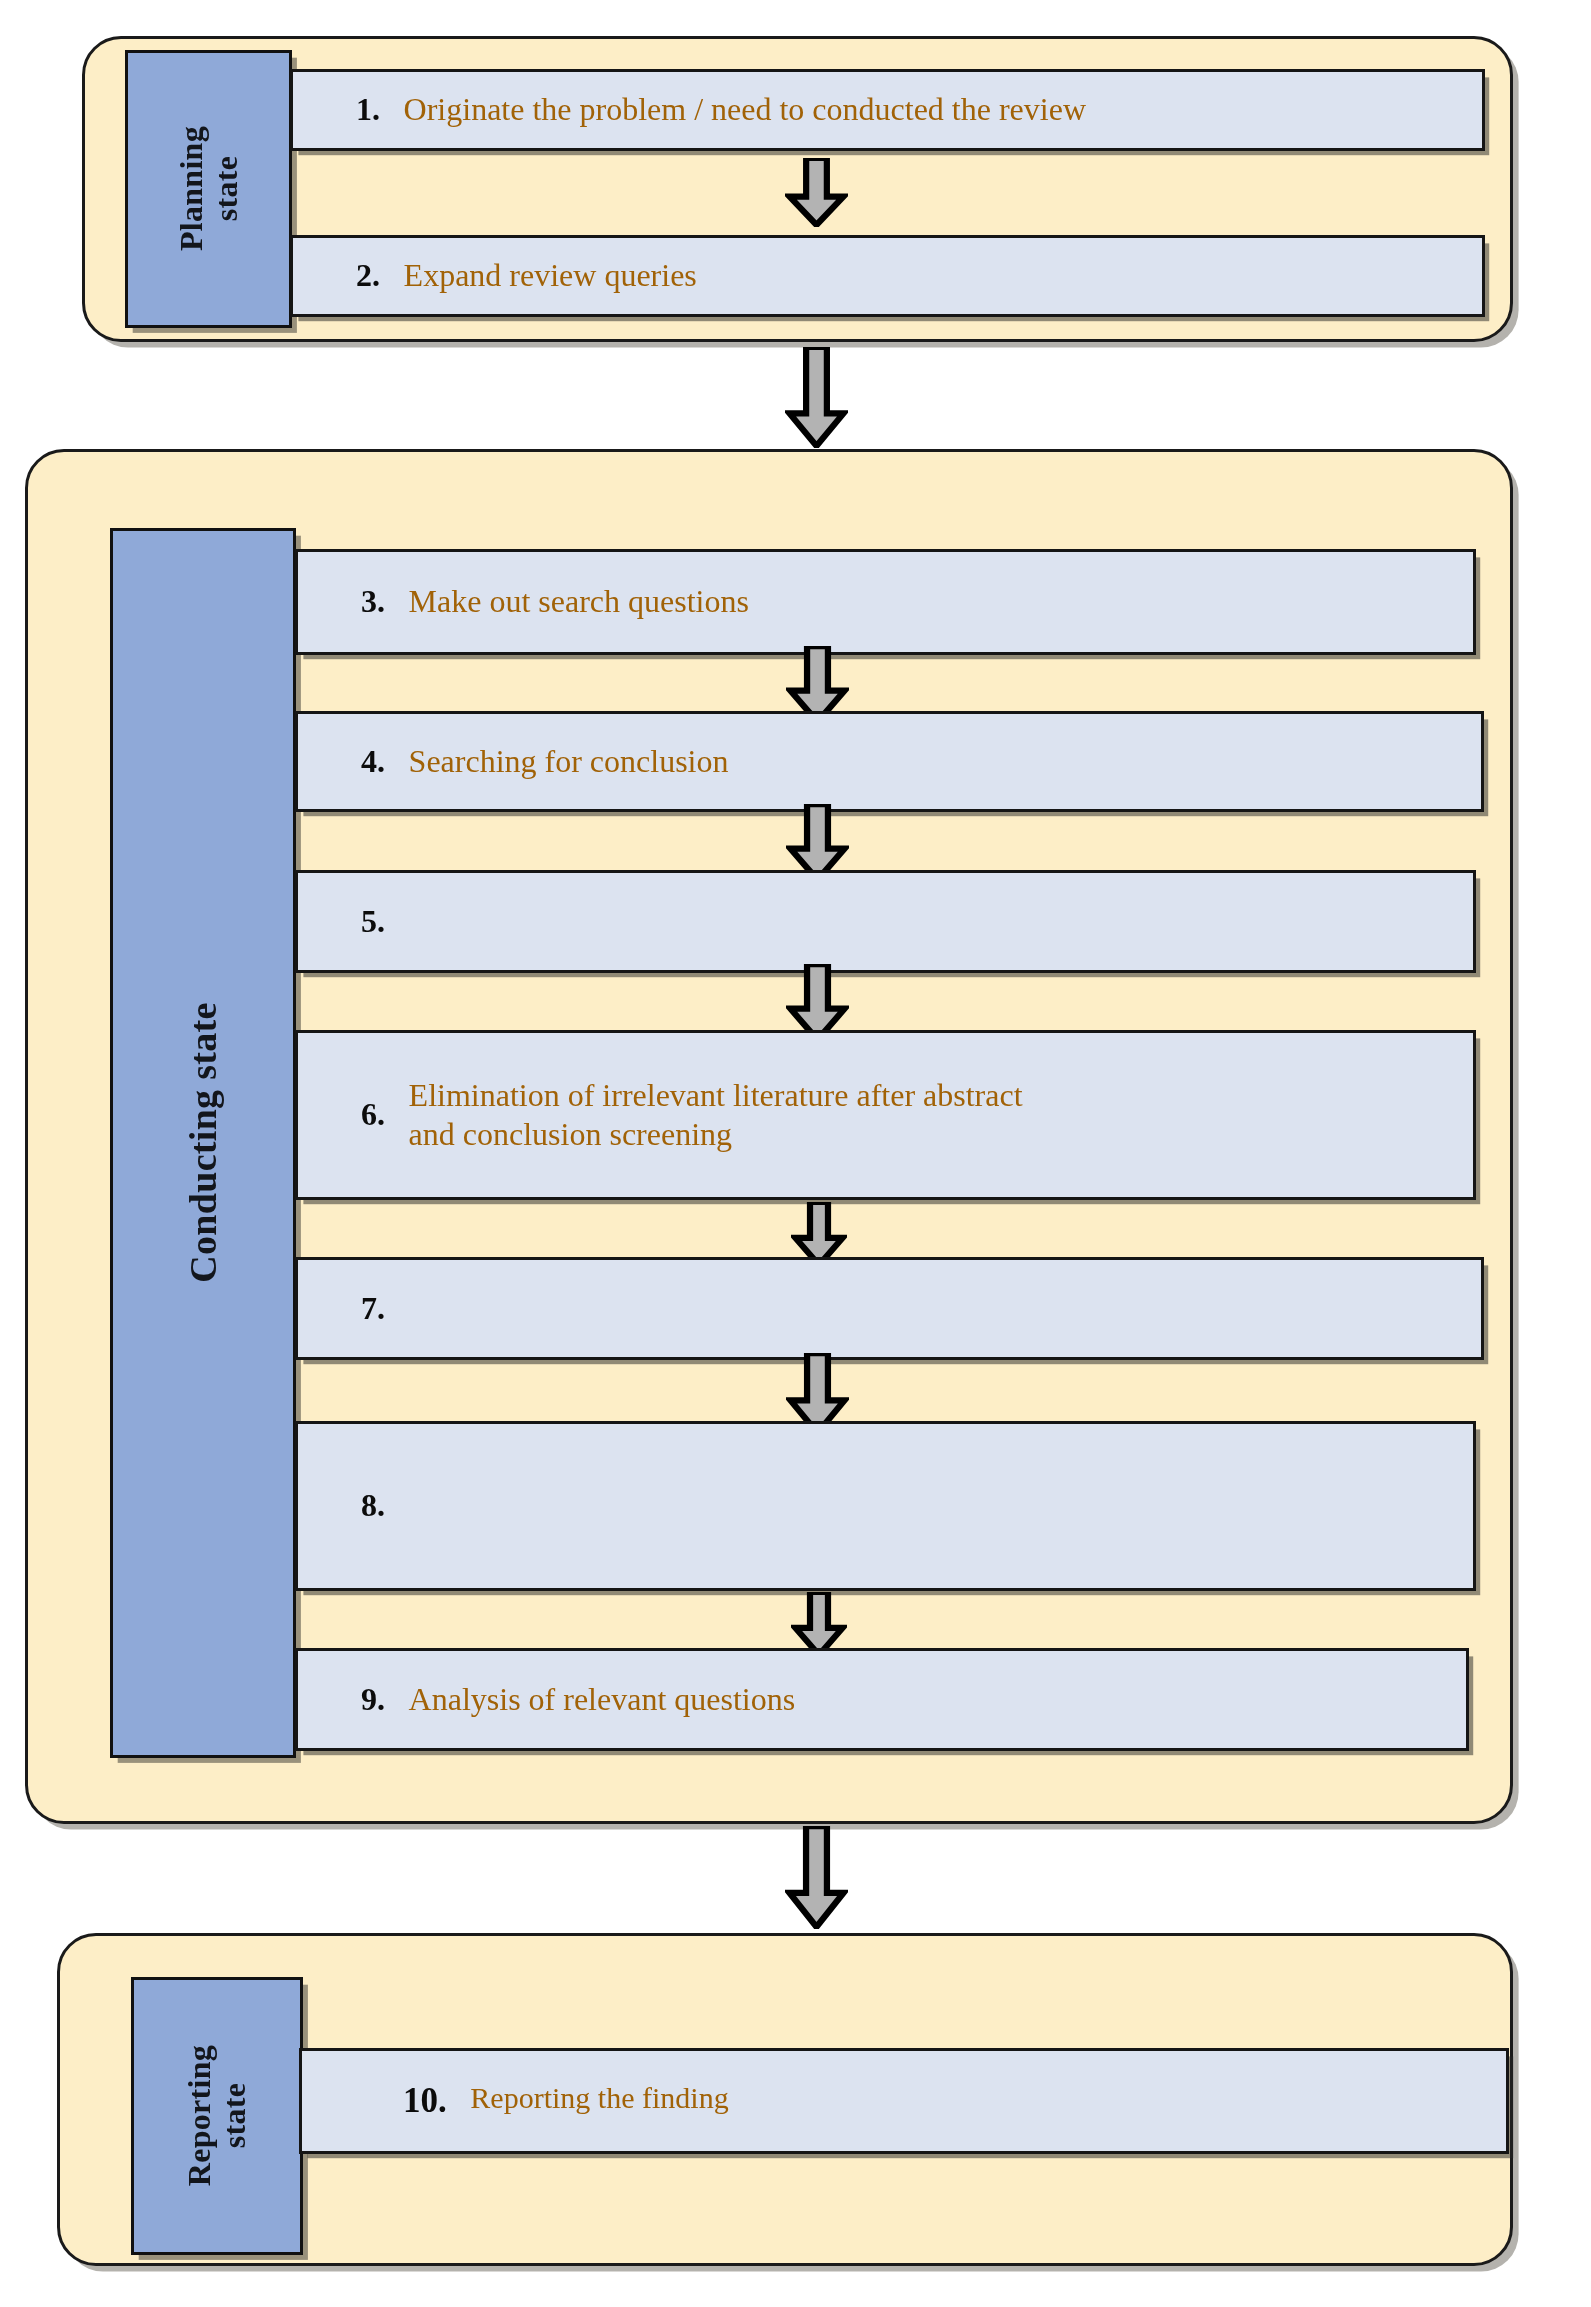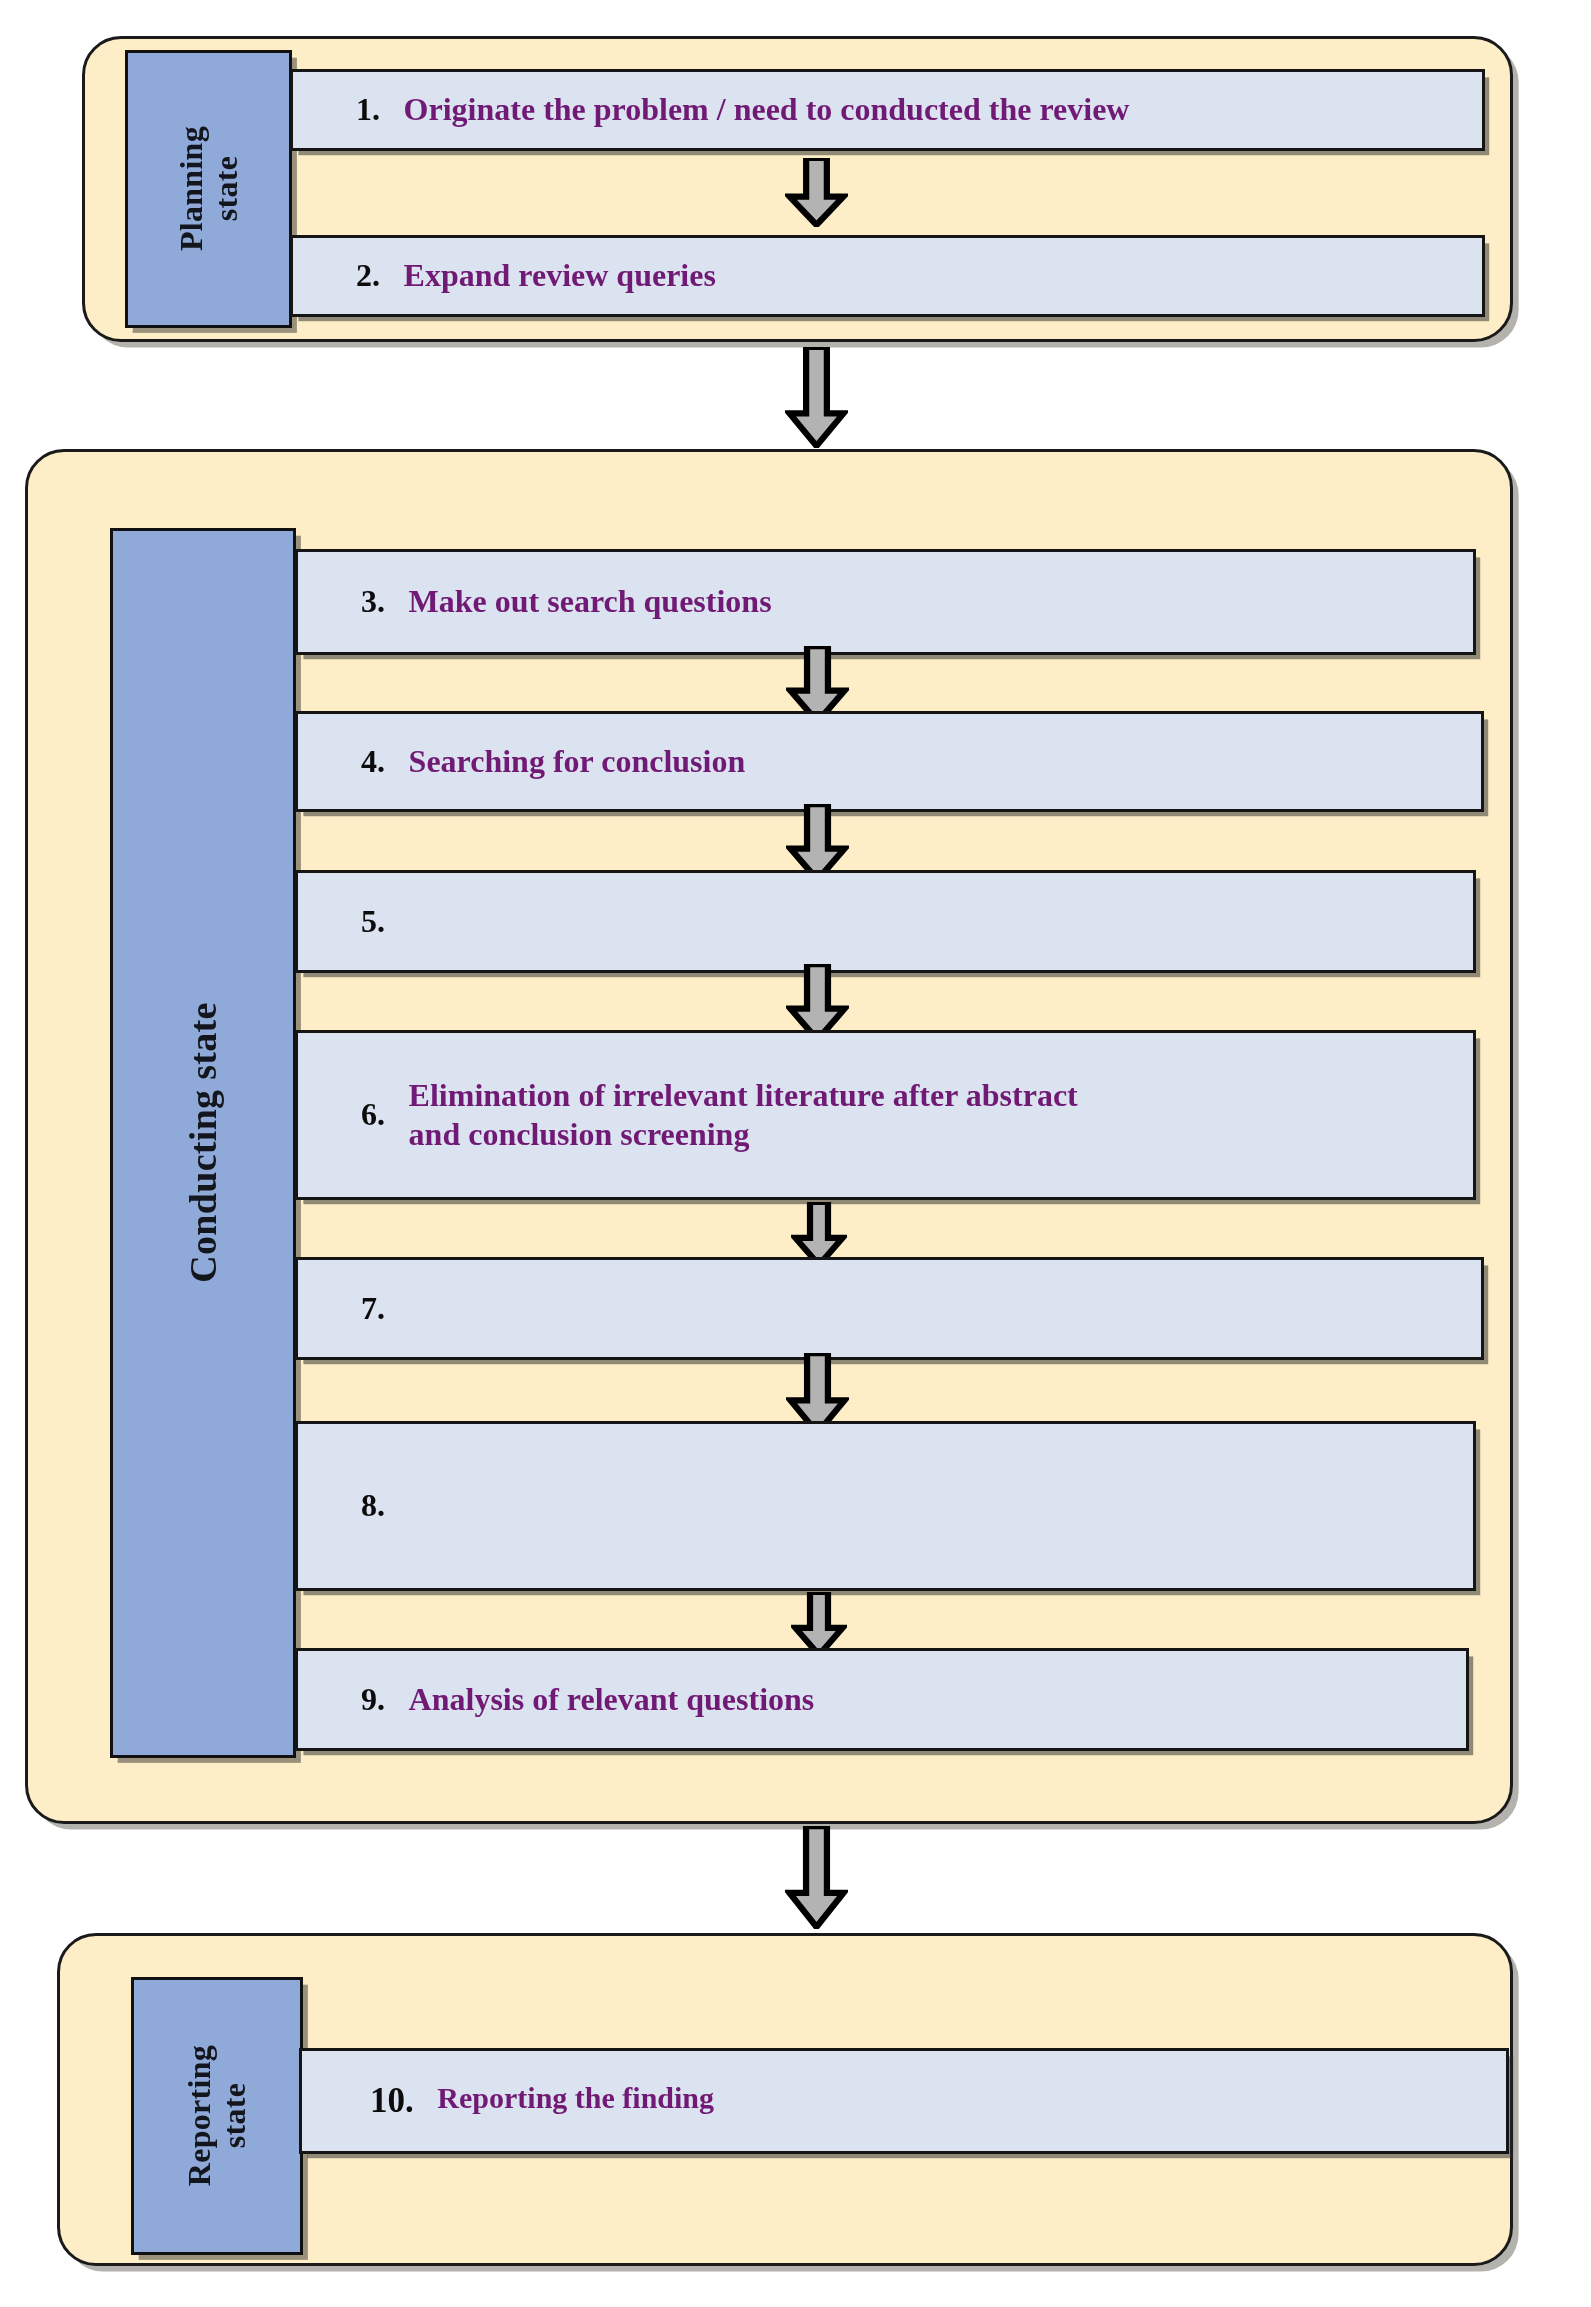--- a/index.html
+++ b/index.html
@@ -65,22 +65,22 @@
   }
   .step-num {
     font-weight: bold;
     color: #0c0c0c;
     flex: 0 0 auto;
     font-size: 32px;
     margin-right: 23.6px;
     line-height: 1.22;
   }
   .step-label {
-    font-weight: bold;
-    color: #701a75;
+    font-weight: normal;
+    color: #a16207;
     font-size: 32px;
     line-height: 1.22;
     white-space: pre-line;
   }
 
   
   .arrow {
     position: absolute;
   }
   .arrow svg { display: block; }
@@ -217,18 +217,18 @@
 </div>
 
 <div class="state-panel" style="left:57px; top:1933px; width:1456px; height:333px;"></div>
 
 <div class="state-tab" style="left:131px; top:1977px; width:172px; height:278px;">
   <span class="tab-text" style="font-size:32px;">Reporting
 state</span>
 </div>
 
 <div class="step-box" style="left:299px; top:2048px; width:1210px; height:106px;">
-  <div class="step-inner" style="padding-left:68px;">
+  <div class="step-inner" style="padding-left:101px;">
     <span class="step-num" style="font-size:35px;">10.</span>
     <span class="step-label" style="font-size:30px;">Reporting the finding</span>
   </div>
 </div>
 
 
 </body></html>

